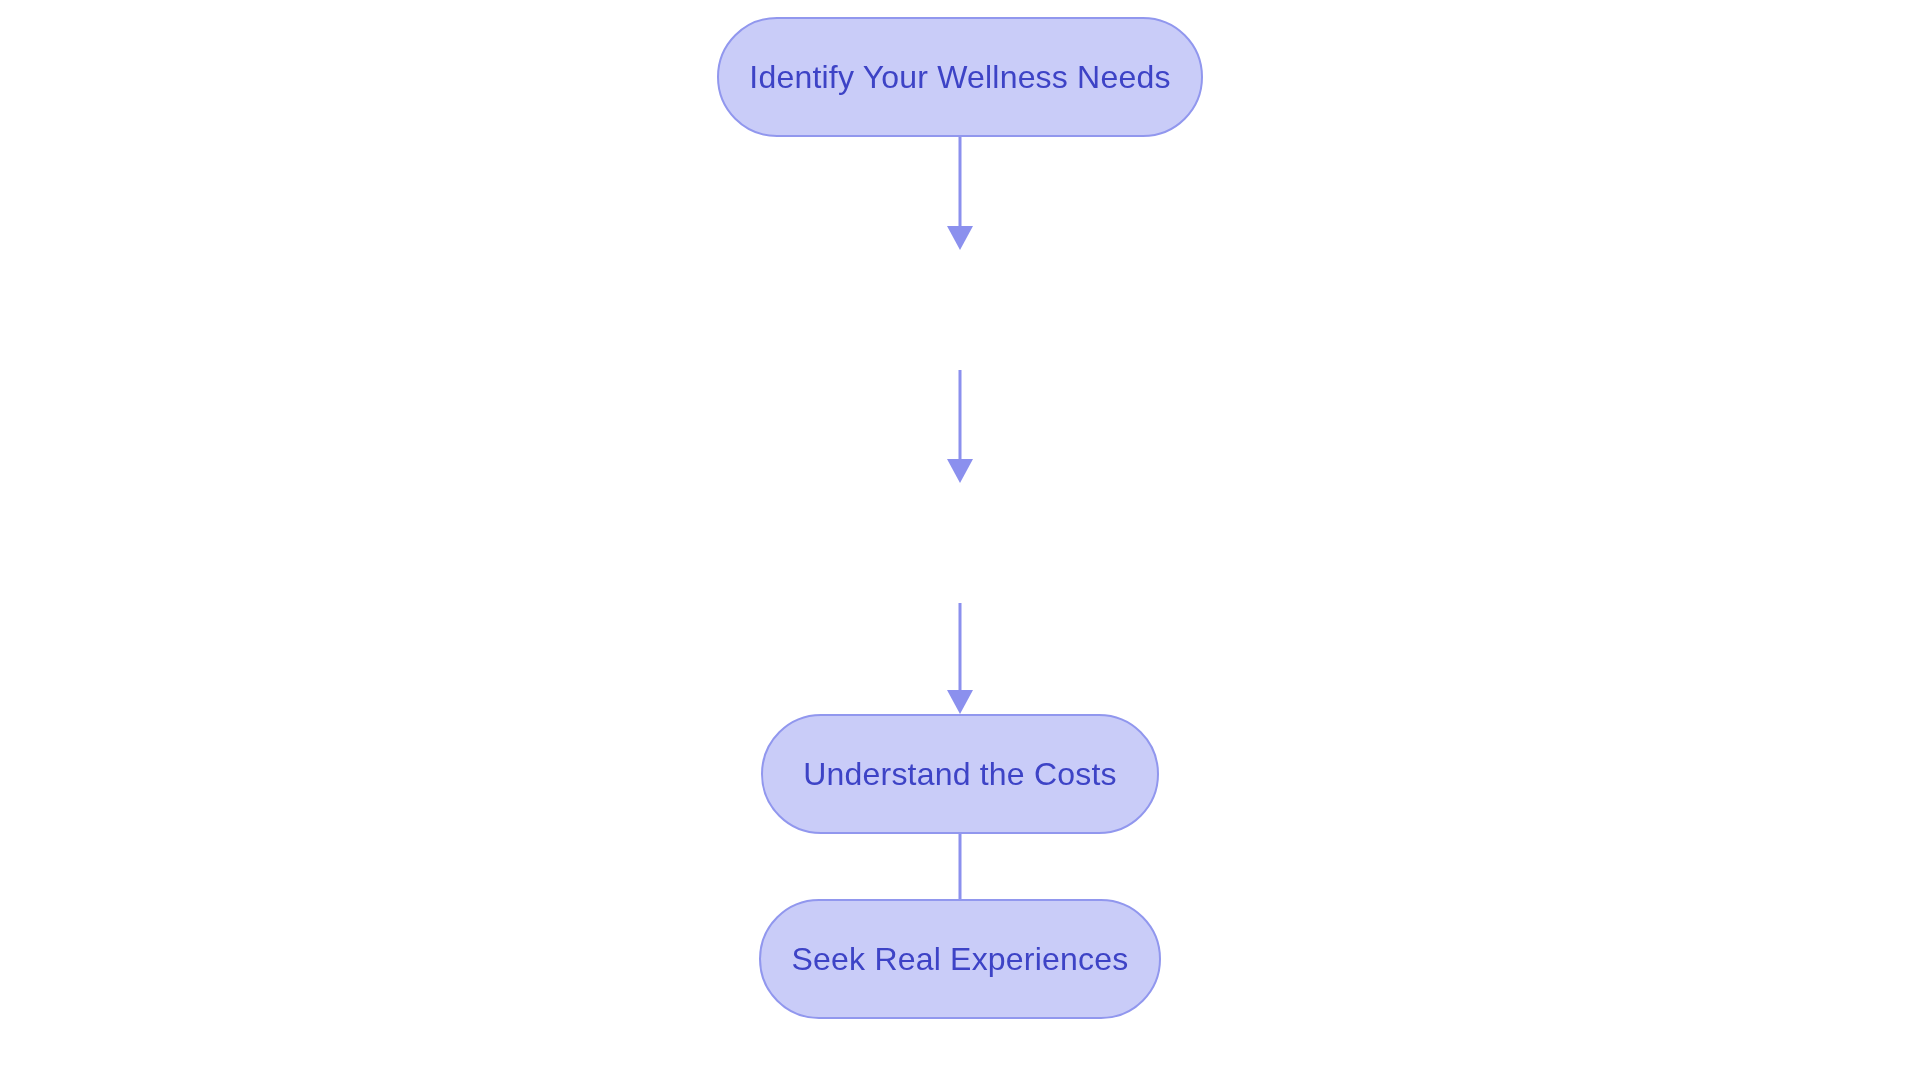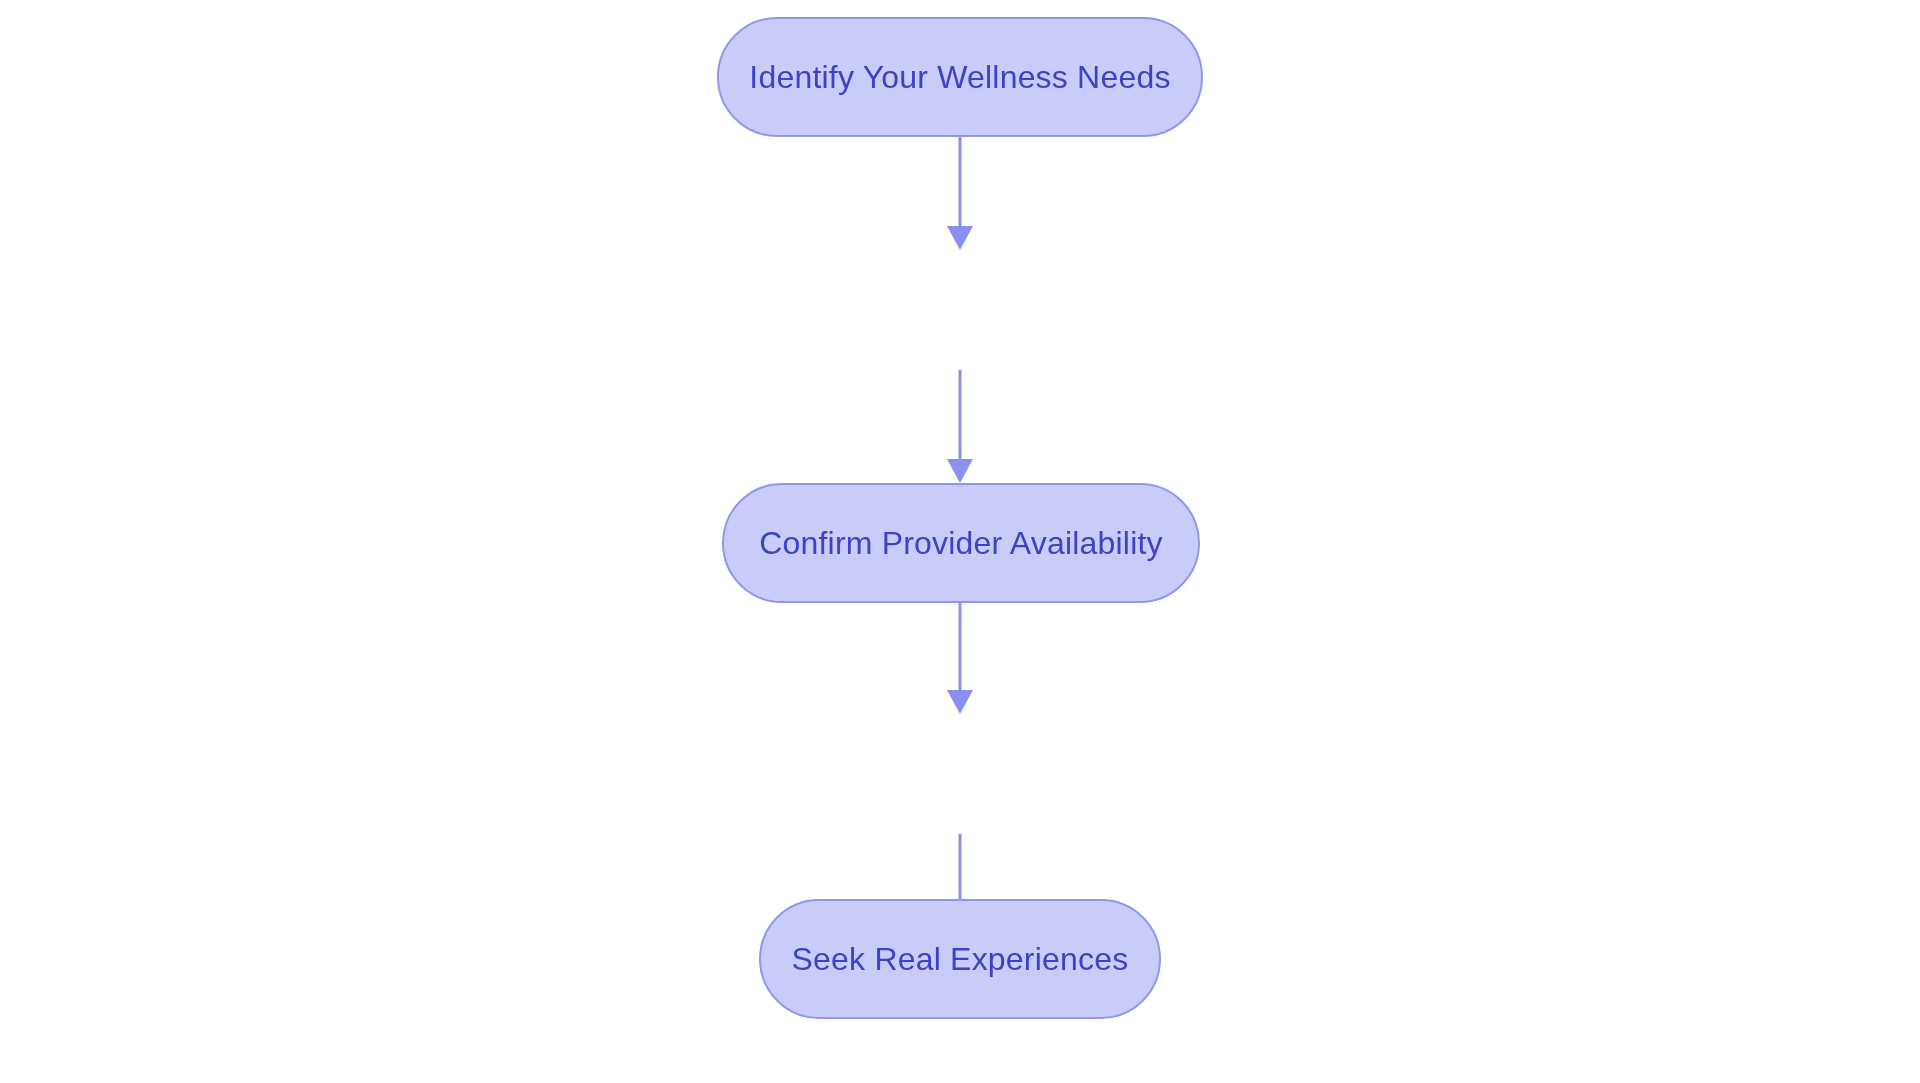--- a/index.html
+++ b/index.html
@@ -86,29 +86,29 @@
     <div class="line"></div>
     <div class="head"></div>
   </div>
 
 
   <div class="connector c2">
     <div class="line"></div>
     <div class="head"></div>
   </div>
 
-  <div class="flow-node n3">
-    <span>Confirm Provider Availability</span>
-  </div>
 
   <div class="connector c3">
     <div class="line"></div>
     <div class="head"></div>
   </div>
 
+  <div class="flow-node n4">
+    <span>Understand the Costs</span>
+  </div>
 
   <div class="connector c4">
     <div class="line"></div>
     <div class="head"></div>
   </div>
 
   <div class="flow-node n5">
     <span>Seek Real Experiences</span>
   </div>
 

